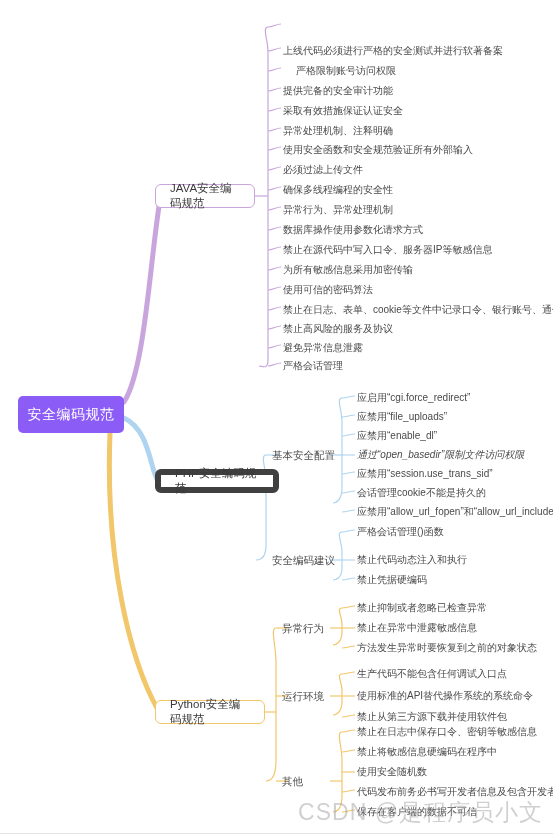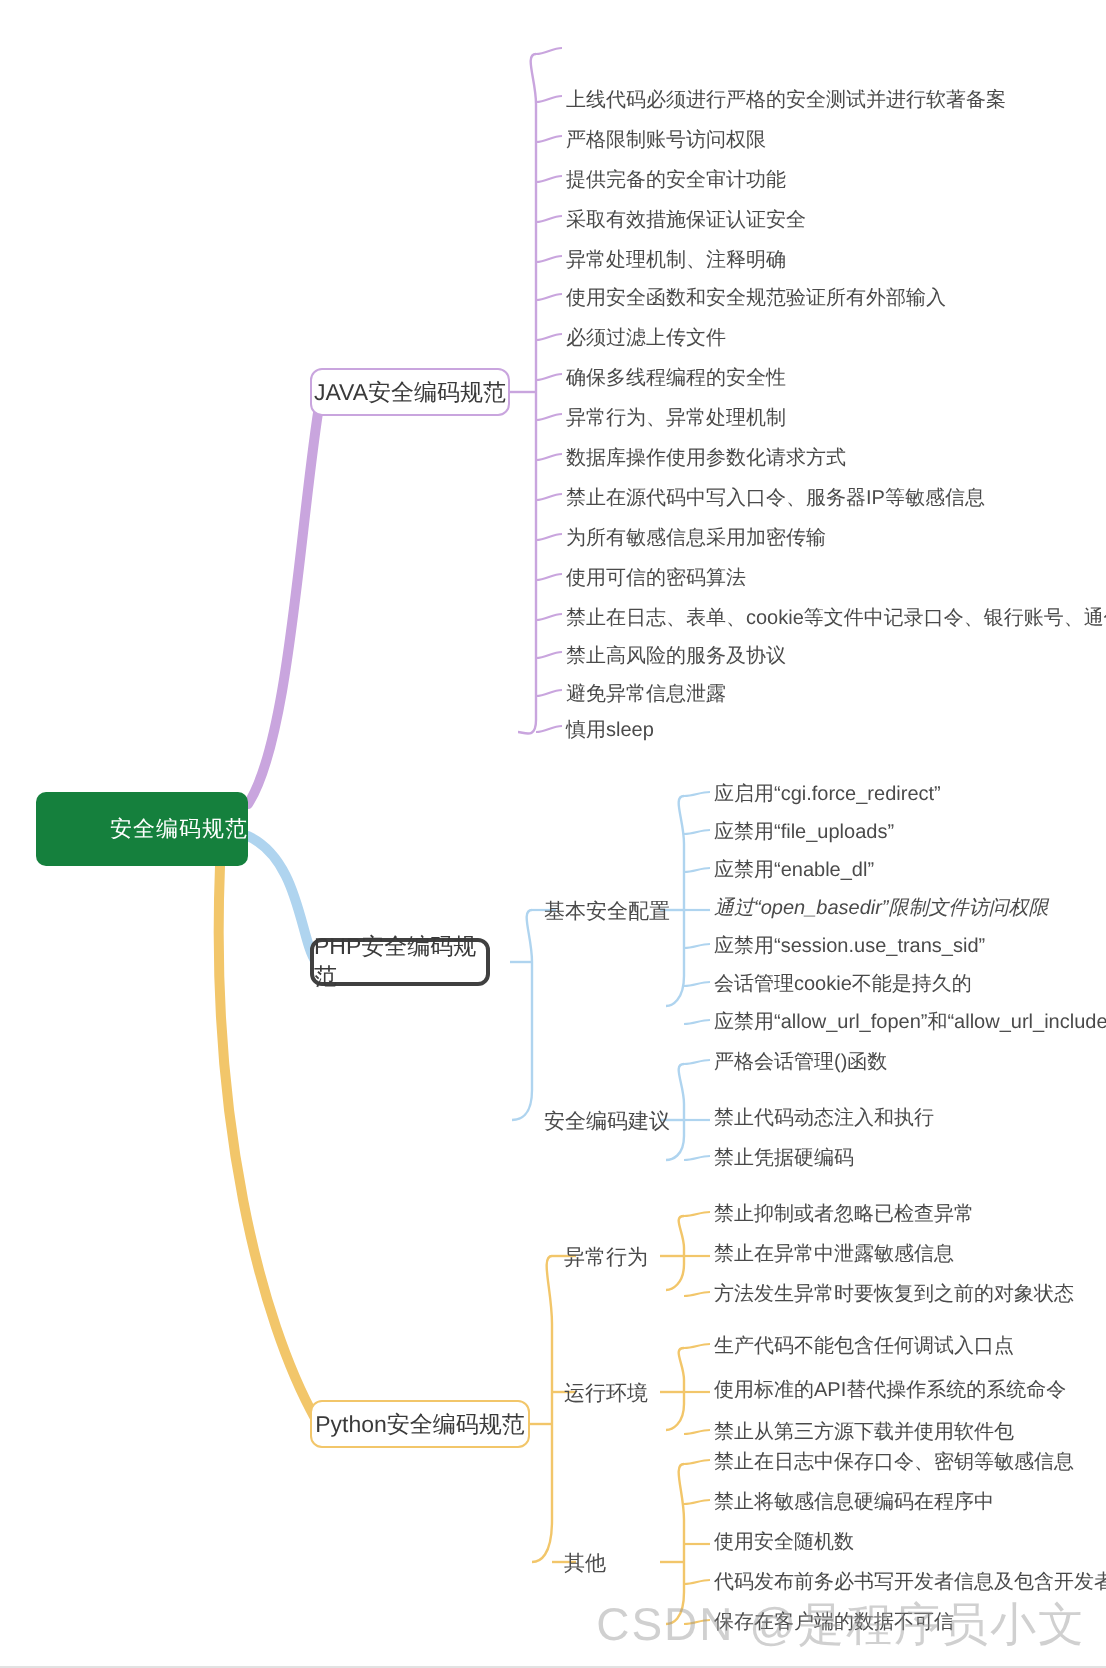--- a/index.html
+++ b/index.html
@@ -26,47 +26,47 @@
     height: 834px;
     pointer-events: none;
   }
   
   .root-node {
     position: absolute;
     left: 18px;
     top: 396px;
     width: 106px;
     height: 37px;
-    background: #15803d;
+    background: #8b5cf6;
     border-radius: 5px;
     display: flex;
     align-items: center;
-    justify-content: flex-end;
+    justify-content: center;
     color: #ffffff;
-    font-size: 11px;
+    font-size: 14px;
     letter-spacing: 0.5px;
     z-index: 5;
   }
   
   .branch-node {
     position: absolute;
     height: 24px;
     border-radius: 6px;
     background: #ffffff;
     display: flex;
     align-items: center;
     justify-content: center;
-    padding: 0 0;
+    padding: 0 14px;
     font-size: 11.5px;
     color: #3a3a3a;
     box-sizing: border-box;
     z-index: 5;
   }
   .branch-java   { left: 155px; top: 184px; width: 100px; border: 1px solid #C9A5DE; }
-  .branch-php    { left: 155px; top: 469px; width: 90px; border: 2px solid #404040; }
+  .branch-php    { left: 155px; top: 469px; width: 124px; border: 6px solid #404040; }
   .branch-python { left: 155px; top: 700px; width: 110px; border: 1px solid #F2C66A; }
 
   
   .sub-label {
     position: absolute;
     font-size: 10.5px;
     color: #4a4a4a;
     white-space: nowrap;
     z-index: 4;
   }
@@ -204,36 +204,36 @@
     <span>JAVA安全编码规范</span>
   </div>
   <div class="branch-node branch-php">
     <span>PHP安全编码规范</span>
   </div>
   <div class="branch-node branch-python">
     <span>Python安全编码规范</span>
   </div>
 
   <div class="leaf" style="left:283px; top:45px;">上线代码必须进行严格的安全测试并进行软著备案</div>
-  <div class="leaf" style="left:283px; top:65px;">严格限制账号访问权限</div>
+  <div class="leaf" style="left:296px; top:65px;">严格限制账号访问权限</div>
   <div class="leaf" style="left:283px; top:85px;">提供完备的安全审计功能</div>
   <div class="leaf" style="left:283px; top:105px;">采取有效措施保证认证安全</div>
   <div class="leaf" style="left:283px; top:125px;">异常处理机制、注释明确</div>
   <div class="leaf" style="left:283px; top:144px;">使用安全函数和安全规范验证所有外部输入</div>
   <div class="leaf" style="left:283px; top:164px;">必须过滤上传文件</div>
   <div class="leaf" style="left:283px; top:184px;">确保多线程编程的安全性</div>
   <div class="leaf" style="left:283px; top:204px;">异常行为、异常处理机制</div>
   <div class="leaf" style="left:283px; top:224px;">数据库操作使用参数化请求方式</div>
   <div class="leaf" style="left:283px; top:244px;">禁止在源代码中写入口令、服务器IP等敏感信息</div>
   <div class="leaf" style="left:283px; top:264px;">为所有敏感信息采用加密传输</div>
   <div class="leaf" style="left:283px; top:284px;">使用可信的密码算法</div>
   <div class="leaf" style="left:283px; top:304px;">禁止在日志、表单、cookie等文件中记录口令、银行账号、通信内容等敏感数据</div>
   <div class="leaf" style="left:283px; top:323px;">禁止高风险的服务及协议</div>
   <div class="leaf" style="left:283px; top:342px;">避免异常信息泄露</div>
-  <div class="leaf" style="left:283px; top:360px;">慎用sleep</div>
+  <div class="leaf" style="left:283px; top:360px;">严格会话管理</div>
 
   <div class="sub-label" style="left:272px; top:449px;font-family:Liberation Serif, serif;">基本安全配置</div>
   <div class="leaf" style="left:357px; top:392px;">应启用“cgi.force_redirect”</div>
   <div class="leaf" style="left:357px; top:411px;">应禁用“file_uploads”</div>
   <div class="leaf" style="left:357px; top:430px;">应禁用“enable_dl”</div>
   <div class="leaf" style="left:357px; top:449px;font-style:italic;">通过“open_basedir”限制文件访问权限</div>
   <div class="leaf" style="left:357px; top:468px;">应禁用“session.use_trans_sid”</div>
   <div class="leaf" style="left:357px; top:487px;">会话管理cookie不能是持久的</div>
   <div class="leaf" style="left:357px; top:506px;">应禁用“allow_url_fopen”和“allow_url_include”</div>
 

